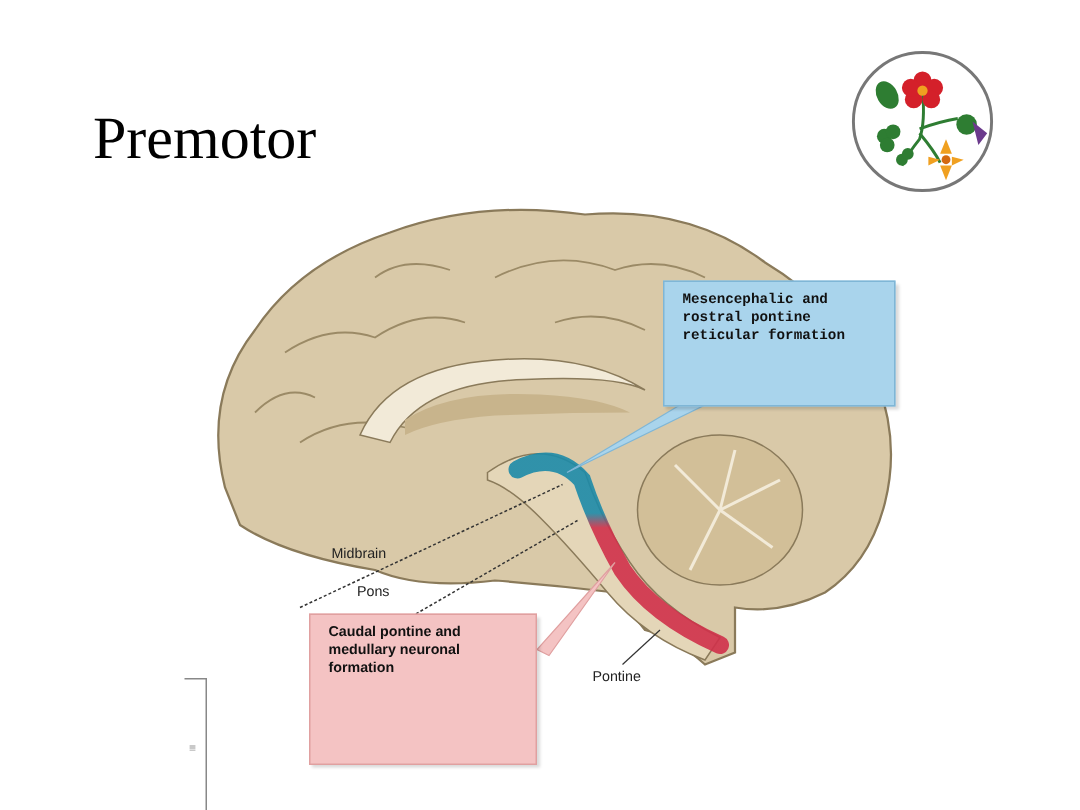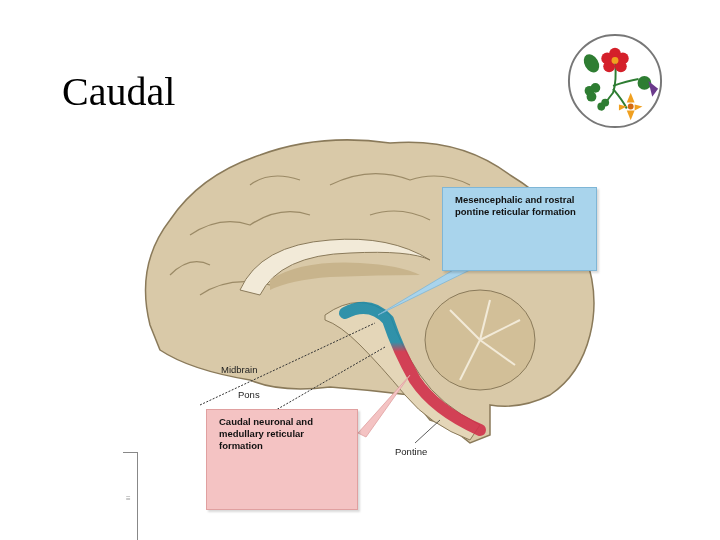--- a/index.html
+++ b/index.html
@@ -3,30 +3,30 @@
 <meta charset="utf-8">
 <style>
   html, body { margin:0; padding:0; }
   body { width:720px; height:540px; background:#ffffff; position:relative; overflow:hidden; font-family:"Liberation Sans", sans-serif; }
   .title { position:absolute; left:62px; top:72px; font-family:"Liberation Serif", serif; font-size:40px; color:#000; line-height:1; }
   .logo { position:absolute; left:566px; top:32px; width:98px; height:98px; }
   .figure { position:absolute; left:130px; top:125px; width:480px; height:330px; }
   .callout { position:absolute; box-sizing:border-box; font-size:9.5px; line-height:12px; color:#222; }
   .callout .head { font-weight:bold; color:#111; }
   .callout .body { margin-top:8px; }
-  .callout-blue { left:442px; top:187px; width:155px; height:84px; background:#a9d4ec; border:1px solid #7fb6d6; padding:6px 8px 4px 12px; box-shadow:2px 2px 2px rgba(0,0,0,0.15);}
+  .callout-blue { left:442px; top:187px; width:155px; height:84px; background:#a9d4ec; border:1px solid #7fb6d6; padding:6px 8px 4px 12px; box-shadow:2px 2px 2px rgba(0,0,0,0.15);font-family:Liberation Mono, monospace;}
   .callout-red { left:206px; top:409px; width:152px; height:101px; background:#f4c3c3; border:1px solid #e0a0a0; padding:6px 8px 4px 12px; box-shadow:2px 2px 2px rgba(0,0,0,0.15);}
   .lbl { position:absolute; font-size:9.5px; color:#222; }
   .side-bracket { position:absolute; left:123px; top:452px; width:14px; height:88px; border-top:1px solid #888; border-right:1px solid #888; }
   .side-grip { position:absolute; left:126px; top:497px; font-size:8px; color:#999; line-height:3px; }
 </style>
 </head>
 <body>
 
-<div class="title">Caudal</div>
+<div class="title">Premotor</div>
 
 <svg class="logo" viewBox="0 0 100 100">
   <circle cx="50" cy="50" r="47" fill="#fff" stroke="#777" stroke-width="2"></circle>
   <path d="M50 30 Q52 50 48 62 Q40 72 36 80" stroke="#2e7d32" stroke-width="2" fill="none"></path>
   <path d="M48 55 Q62 50 74 48" stroke="#2e7d32" stroke-width="2" fill="none"></path>
   <path d="M48 58 Q58 70 62 78" stroke="#2e7d32" stroke-width="2" fill="none"></path>
   <ellipse cx="26" cy="32" rx="7" ry="10" fill="#2e7d32" transform="rotate(-30 26 32)"></ellipse>
   <circle cx="24" cy="60" r="5" fill="#2e7d32"></circle>
     <circle cx="30" cy="57" r="5" fill="#2e7d32"></circle>
     <circle cx="26" cy="66" r="5" fill="#2e7d32"></circle>
@@ -91,17 +91,17 @@
 
 <div class="lbl" style="left:193px; top:364px;margin-left:28px;">Midbrain</div>
 <div class="lbl" style="left:238px; top:389px;">Pons</div>
 <div class="lbl" style="left:395px; top:446px;">Pontine</div>
 
 <div class="callout callout-blue">
   <div class="head">Mesencephalic and rostral pontine reticular formation</div>
 </div>
 
 <div class="callout callout-red">
-  <div class="head">Caudal neuronal and medullary reticular formation</div>
+  <div class="head">Caudal pontine and medullary neuronal formation</div>
 </div>
 
 <div class="side-bracket"></div>
 <div class="side-grip">≡</div>
 
 </body></html>

